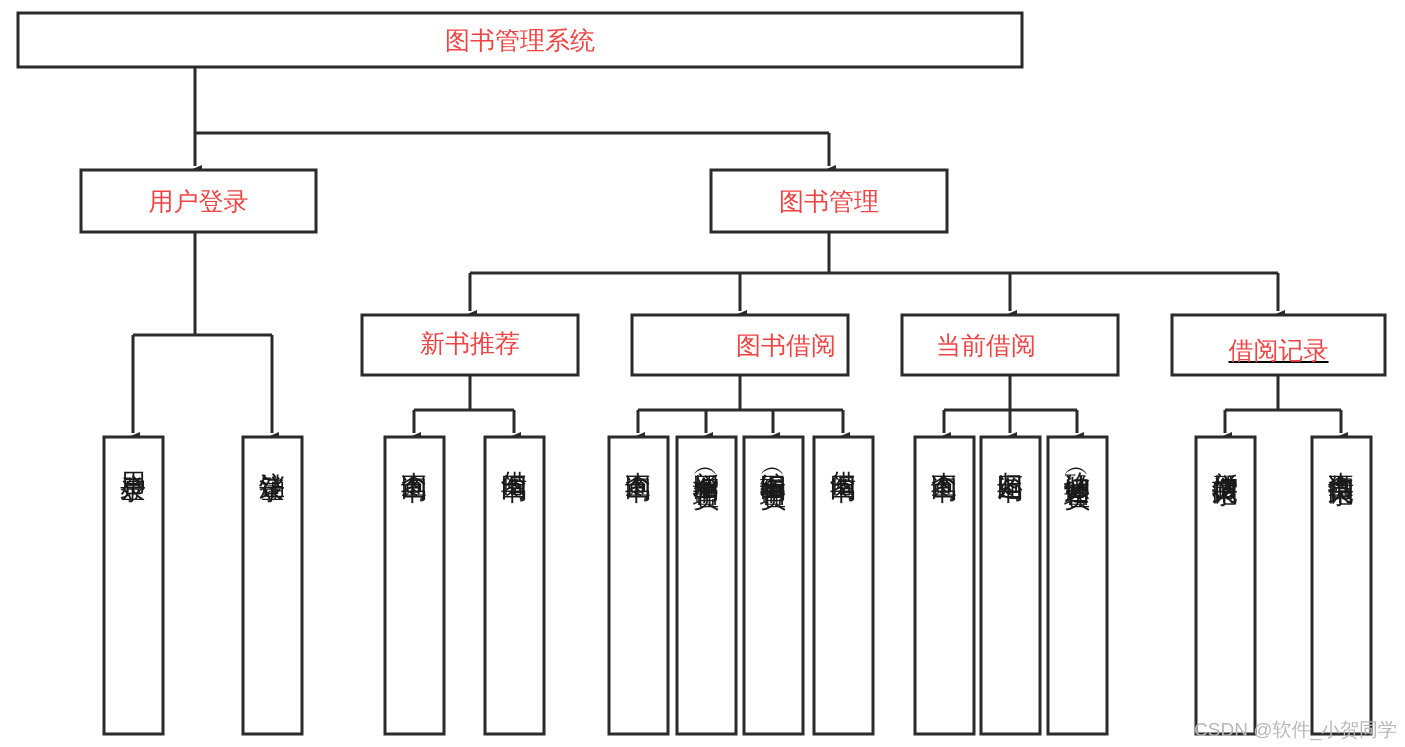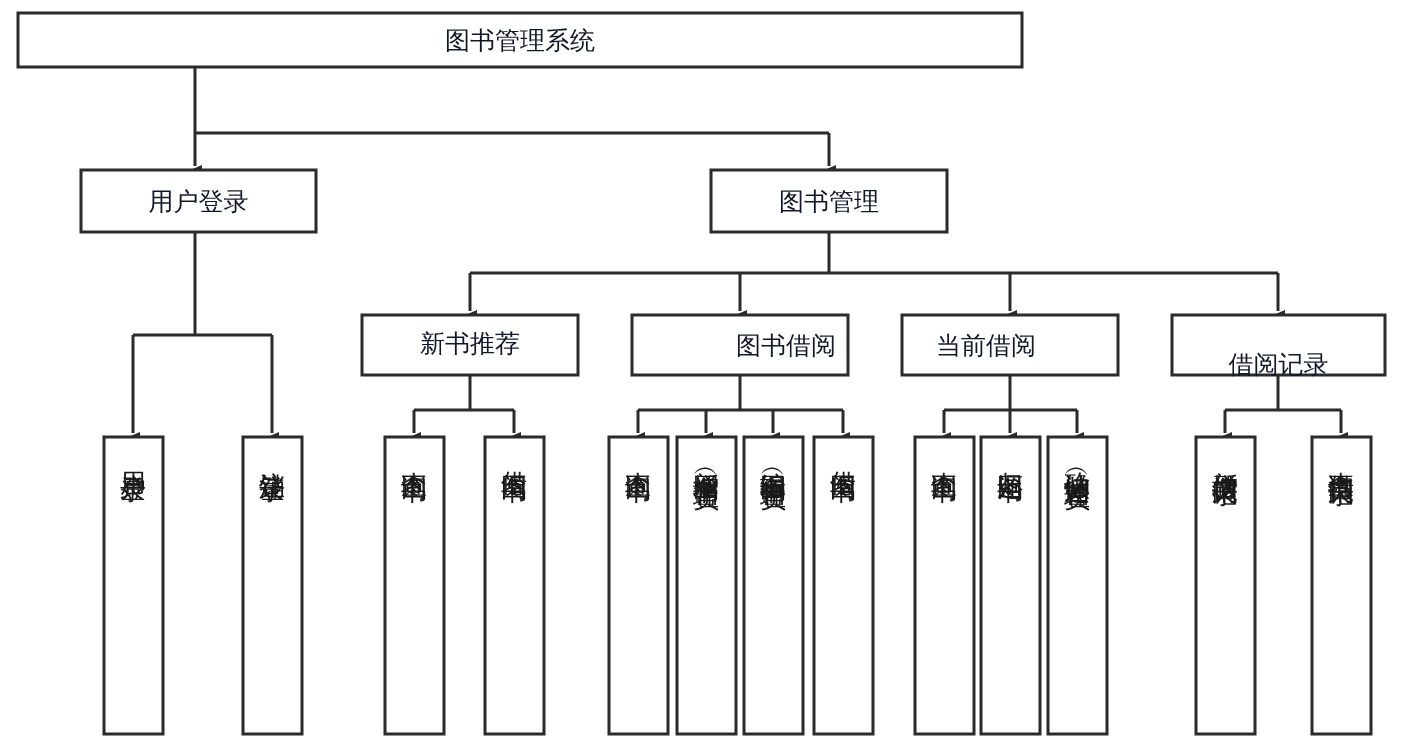--- a/index.html
+++ b/index.html
@@ -61,21 +61,21 @@
   .htext-wrap {
     position: absolute;
     display: flex;
     align-items: center;
     justify-content: center;
     pointer-events: none;
   }
   .htext {
     font-family: "Liberation Sans", "DejaVu Sans", sans-serif;
     font-size: 25px;
-    color: #0f172a;
+    color: #ef4444;
     white-space: nowrap;
   }
   .htext.root {
     font-size: 25px;
   }
   #watermark {
     position: absolute;
     right: 8px;
     bottom: 4px;
     font-family: "Liberation Sans", "DejaVu Sans", sans-serif;
@@ -167,21 +167,21 @@
       </div>
       <div class="htext-wrap" style="left: 362px; top: 315px; width: 216px; height: 56px;">
         <span class="htext">新书推荐</span>
       </div>
       <div class="htext-wrap" style="left: 632px; top: 315px; width: 216px; height: 60px; padding-left: 46px;">
         <span class="htext">图书借阅</span>
       </div>
       <div class="htext-wrap" style="left: 898px; top: 315px; width: 176px; height: 60px;">
         <span class="htext">当前借阅</span>
       </div>
-      <div class="htext-wrap" style="left: 1172px; top: 334px; width: 213px; height: 60px;">
+      <div class="htext-wrap" style="left: 1172px; top: 320px; width: 213px; height: 60px; text-decoration: underline;">
         <span class="htext">借阅记录</span>
       </div>
       <div class="vtext-wrap" style="left: 104px; top: 437px; width: 59px; height: 297px; padding-top: 14px;">
         <span class="vtext">用户登录</span>
       </div>
       <div class="vtext-wrap" style="left: 243px; top: 437px; width: 59px; height: 297px; padding-top: 14px;">
         <span class="vtext">注销登录</span>
       </div>
       <div class="vtext-wrap" style="left: 385px; top: 437px; width: 59px; height: 297px; padding-top: 14px;">
         <span class="vtext">查询图书</span>
@@ -211,13 +211,14 @@
         <span class="vtext">确认归还（管理员）</span>
       </div>
       <div class="vtext-wrap" style="left: 1196px; top: 437px; width: 59px; height: 297px; padding-top: 14px;">
         <span class="vtext">新增借阅记录</span>
       </div>
       <div class="vtext-wrap" style="left: 1312px; top: 437px; width: 59px; height: 297px; padding-top: 14px;">
         <span class="vtext">查询借阅记录</span>
       </div>
     </div>
 
+  <div id="watermark">CSDN @软件_小贺同学</div>
 </div>
 
 </body></html>

